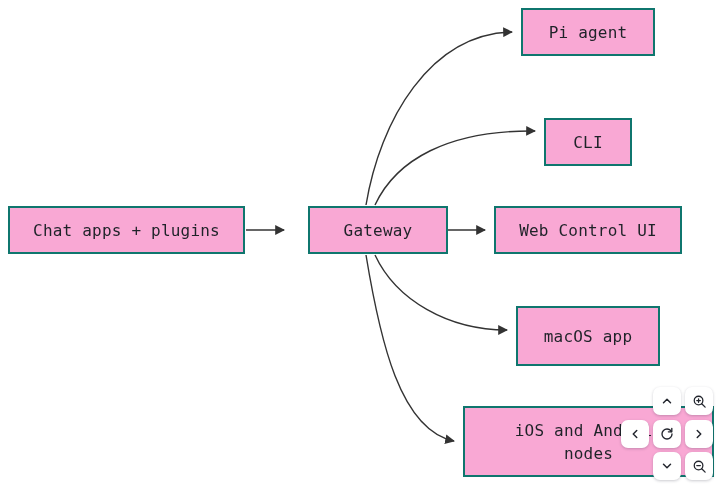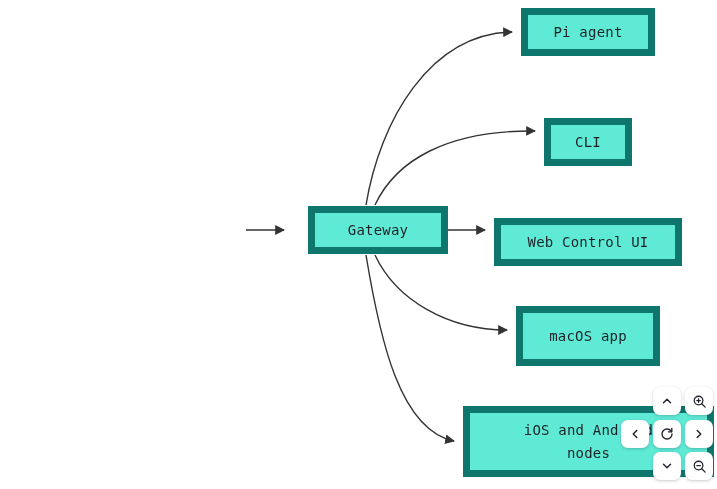--- a/index.html
+++ b/index.html
@@ -21,29 +21,29 @@
     position: absolute;
     left: 0;
     top: 0;
     width: 717px;
     height: 489px;
     pointer-events: none;
   }
   .node {
     position: absolute;
     box-sizing: border-box;
-    background: #5eead4;
-    border: 7px solid #0f766e;
+    background: #f9a8d4;
+    border: 2px solid #0f766e;
     display: flex;
     align-items: center;
     justify-content: center;
     text-align: center;
     color: #1f2329;
     font-family: "DejaVu Sans Mono", "Liberation Mono", monospace;
-    font-size: 14px;
+    font-size: 16px;
     line-height: 23px;
     letter-spacing: 0.2px;
     white-space: pre-line;
   }
 
   
   #controls {
     position: absolute;
     width: 96px;
     height: 96px;
@@ -83,28 +83,29 @@
 
     <path d="M 375 205 C 396 160 448 130 535 131" fill="none" stroke="#333333" stroke-width="1.4" marker-end="url(#arrow)"></path>
 
     <path d="M 417 230 L 485 230" fill="none" stroke="#333333" stroke-width="1.4" marker-end="url(#arrow)"></path>
 
     <path d="M 375 255 C 396 300 448 330 507 330" fill="none" stroke="#333333" stroke-width="1.4" marker-end="url(#arrow)"></path>
 
     <path d="M 366 255 C 380 340 400 430 454 441" fill="none" stroke="#333333" stroke-width="1.4" marker-end="url(#arrow)"></path>
   </svg>
 
+  <div class="node" style="left:8px; top:206px; width:237px; height:48px;">Chat apps + plugins</div>
 
   <div class="node" style="left:308px; top:206px; width:140px; height:48px;">Gateway</div>
 
   <div class="node" style="left:521px; top:8px; width:134px; height:48px;">Pi agent</div>
 
   <div class="node" style="left:544px; top:107px; width:88px; height:48px;margin-top:11px;">CLI</div>
 
-  <div class="node" style="left:494px; top:206px; width:188px; height:48px;margin-top:12px;">Web Control UI</div>
+  <div class="node" style="left:494px; top:206px; width:188px; height:48px;">Web Control UI</div>
 
   <div class="node" style="left:516px; top:306px; width:144px; height:60px;">macOS app</div>
 
   <div class="node" style="left:463px; top:406px; width:251px; height:71px;">iOS and Android
 nodes</div>
 
   <div id="controls" style="left:621px; top:387px;">
 
     <button class="ctrl-btn" style="left:32px; top:0px;">
       <span>

